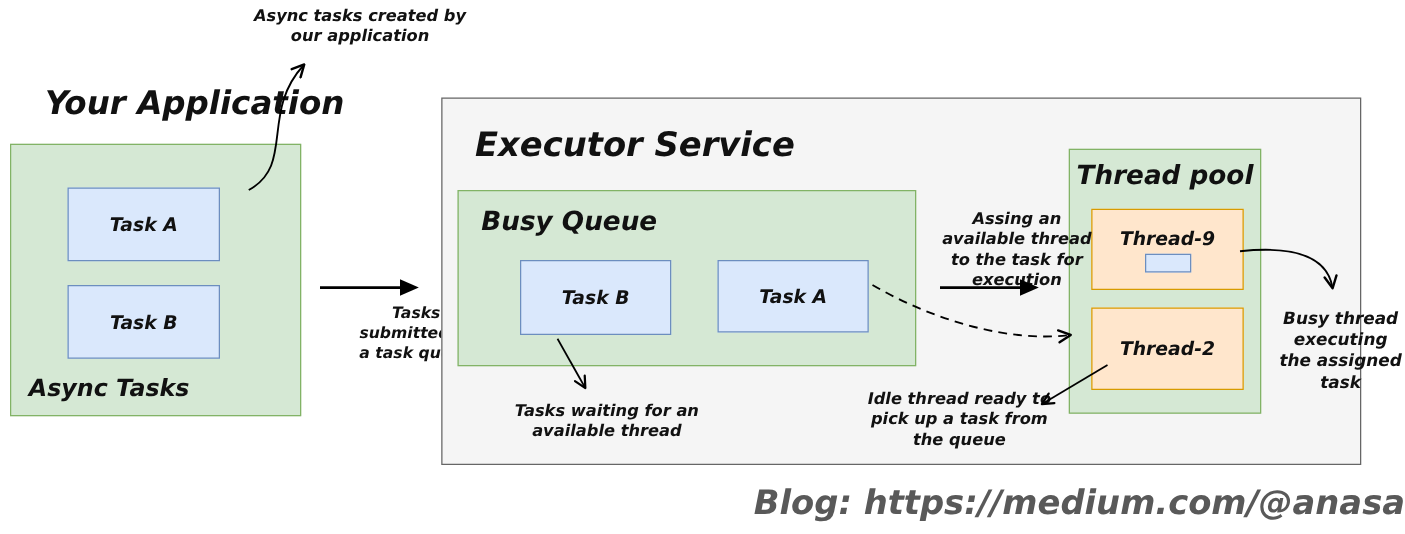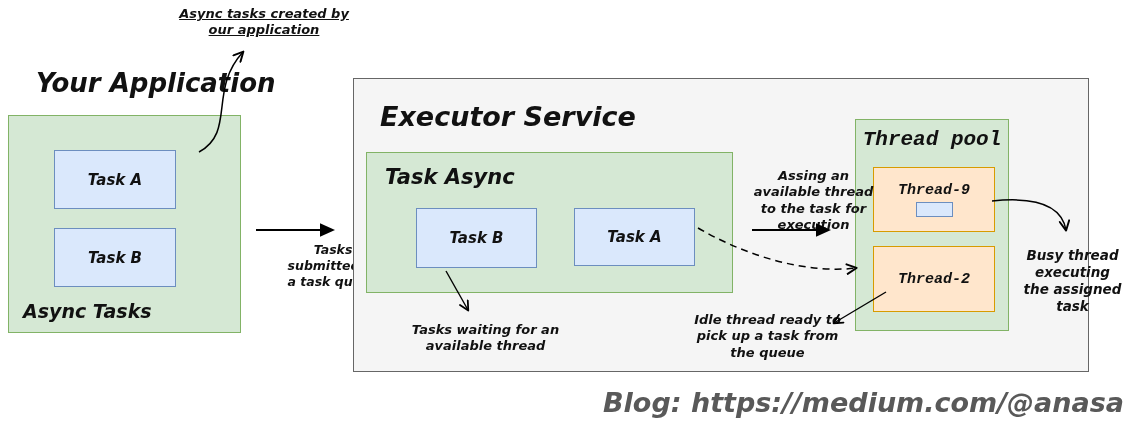--- a/index.html
+++ b/index.html
@@ -28,42 +28,42 @@
   .task-text{font-weight:bold; font-size:15px;}
   .ann{font-weight:bold; font-size:13px; line-height:1.26; text-align:center;}
   .footer{font-weight:bold; font-size:27px; color:var(--footer-gray); white-space:nowrap;}
   svg.arrows{position:absolute; left:0; top:0; pointer-events:none; z-index:5;}
 </style>
 </head>
 <body>
 
 <div class="canvas">
 
-  <div class="abs ann" style="left:166px; top:6px; width:196px;text-decoration:underline;">Async tasks created by our application</div>
+  <div class="abs ann" style="left:190px; top:6px; width:196px;">Async tasks created by our application</div>
 
   <div class="abs title-lg" style="left:36px; top:68px;">Your Application</div>
 
   <div class="box green" style="left:8px; top:115px; width:233px; height:218px;">
     <div class="box blue center task-text" style="left:45px; top:34px; width:122px; height:59px;">Task A</div>
     <div class="box blue center task-text" style="left:45px; top:112px; width:122px; height:59px;">Task B</div>
     <div class="abs title-lg" style="left:14px; top:184px; font-size:19px;">Async Tasks</div>
   </div>
 
   <div class="abs ann" style="left:247px; top:242px; width:100px; font-size:12.5px;margin-left:36px;">Tasks submitted to a task queue</div>
 
   <div class="box executor" style="left:353px; top:78px; width:736px; height:294px;">
     <div class="abs title-xl" style="left:26px; top:22px;">Executor Service</div>
 
     <div class="box green" style="left:12px; top:73px; width:367px; height:141px;">
-      <div class="abs label-md" style="left:18px; top:12px;">Task Async</div>
+      <div class="abs label-md" style="left:18px; top:12px;">Busy Queue</div>
       <div class="box blue center task-text" style="left:49px; top:55px; width:121px; height:60px;">Task B</div>
       <div class="box blue center task-text" style="left:207px; top:55px; width:121px; height:58px;">Task A</div>
     </div>
 
-    <div class="box green" style="left:501px; top:40px; width:154px; height:212px;font-family:Liberation Mono, monospace;">
+    <div class="box green" style="left:501px; top:40px; width:154px; height:212px;">
       <div class="abs label-md" style="left:0; right:0; top:8px; text-align:center;">Thread pool</div>
       <div class="box orange" style="left:17px; top:47px; width:122px; height:65px;
            display:flex; flex-direction:column; align-items:center; justify-content:center; gap:3px;">
         <span class="task-text">Thread-9</span>
         <span class="box blue" style="position:static; width:37px; height:15px;"></span>
       </div>
       <div class="box orange center task-text" style="left:17px; top:126px; width:122px; height:66px;">Thread-2</div>
     </div>
   </div>
 

